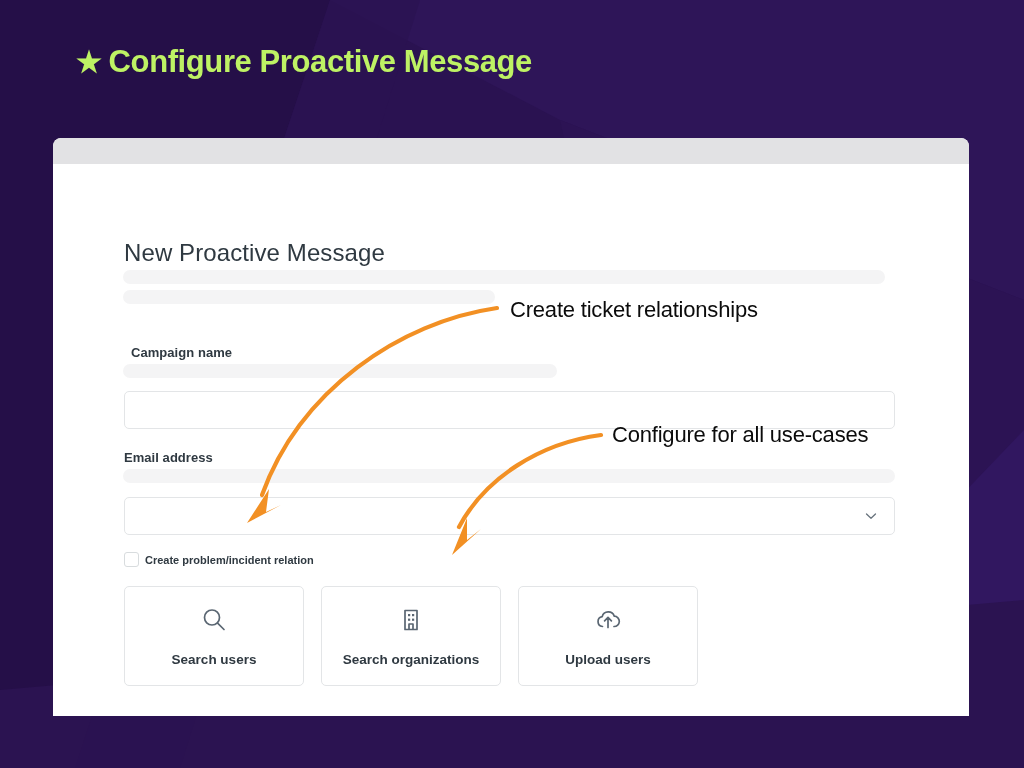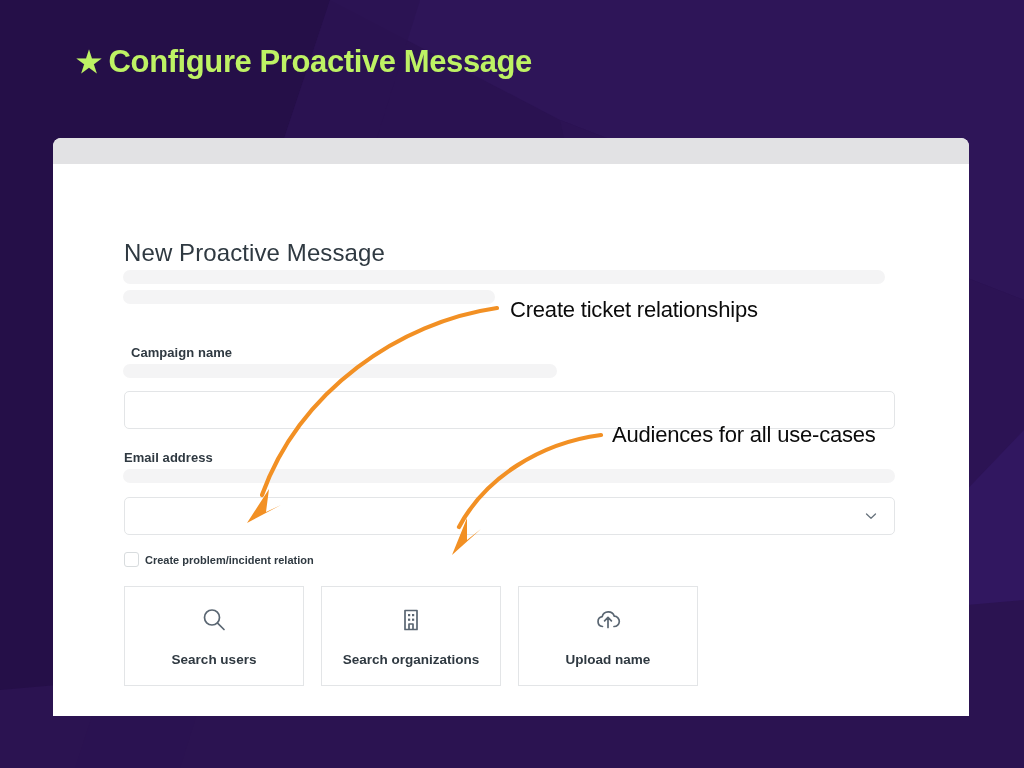--- a/index.html
+++ b/index.html
@@ -126,21 +126,21 @@
   
   .option-grid {
     position: absolute;
     left: 71px; top: 422px;
     display: flex;
     gap: 17px;
   }
   .option-card {
     width: 180px; height: 100px;
     border: 1px solid #e3e5e7;
-    border-radius: 0;
+    border-radius: 5px;
     background: #ffffff;
     display: flex;
     flex-direction: column;
     align-items: center;
     justify-content: center;
     gap: 13px;
   }
   .option-icon { color: #5a6672; display: block; }
   .option-label {
     font-size: 13.5px;
@@ -237,34 +237,34 @@
         <span class="option-label">Search organizations</span>
       </div>
 
       <div class="option-card">
         <span class="option-icon">
           <svg width="30" height="30" viewBox="0 0 30 30" fill="none" xmlns="http://www.w3.org/2000/svg">
             <path d="M9.5 21.5 A5 5 0 0 1 9.2 11.6 A6.3 6.3 0 0 1 21.3 11.2 A4.7 4.7 0 0 1 21 21.5" stroke="#5a6672" stroke-width="1.7" stroke-linecap="round" stroke-linejoin="round"></path>
             <path d="M15 22.5 V12.5 M11.6 15.8 L15 12.4 L18.4 15.8" stroke="#5a6672" stroke-width="1.7" stroke-linecap="round" stroke-linejoin="round"></path>
           </svg>
         </span>
-        <span class="option-label">Upload name</span>
+        <span class="option-label">Upload users</span>
       </div>
 
 
     </div>
   </div>
 </div>
 
 <div class="annotations">
   <svg width="1024" height="768" viewBox="0 0 1024 768" xmlns="http://www.w3.org/2000/svg">
     <g>
       <path d="M497,308 C400,322 300,390 262,495" stroke="#f29024" stroke-width="4.2" fill="none" stroke-linecap="round"></path>
       <path d="M247,523 L269,489 L266,512 L281,505 Z" fill="#f29024"></path>
     </g>
     <g>
       <path d="M601,435 C540,443 485,478 459,527" stroke="#f29024" stroke-width="4.2" fill="none" stroke-linecap="round"></path>
       <path d="M452,555 L467,518 L467,540 L481,529 Z" fill="#f29024"></path>
     </g>
   </svg>
   <div class="annotation-text ann-1">Create ticket relationships</div>
-  <div class="annotation-text ann-2">Audiences for all use-cases</div>
+  <div class="annotation-text ann-2">Configure for all use-cases</div>
 </div>
 
 </body></html>

